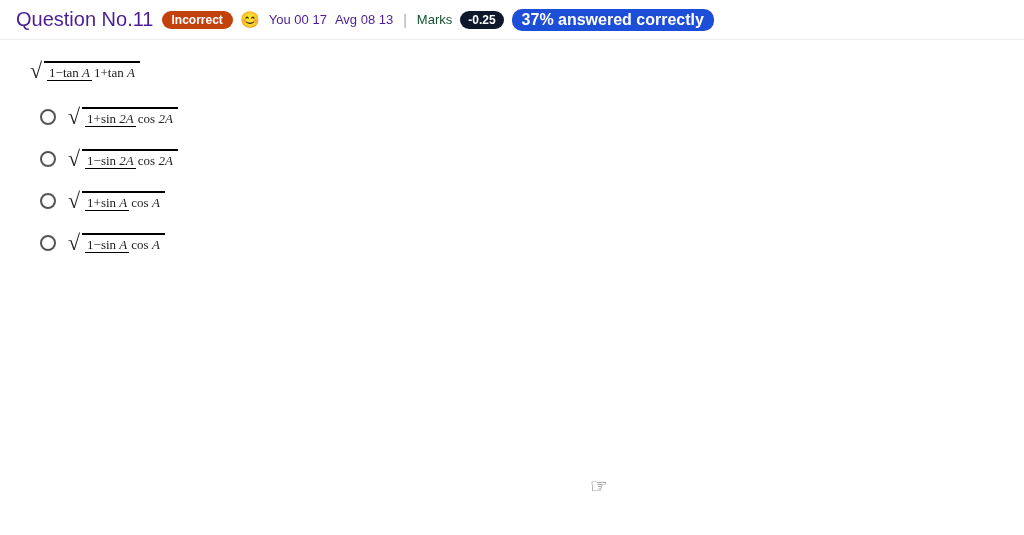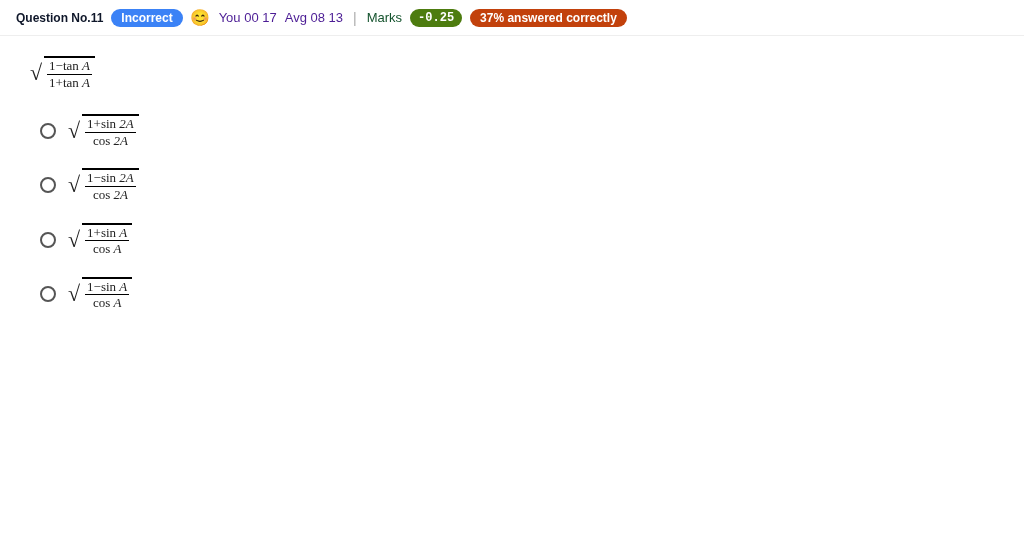--- a/index.html
+++ b/index.html
@@ -16,27 +16,27 @@
       display: flex;
       align-items: center;
       padding: 8px 16px;
       background: #fff;
       border-bottom: 1px solid #eee;
       gap: 8px;
       flex-wrap: wrap;
     }
 
     .question-label {
-      font-weight: bold;
-      font-size: 12px;
-      color: #0f172a;
+      font-weight: normal;
+      font-size: 20px;
+      color: #4c1d95;
     }
 
     .badge-incorrect {
-      background: #3b82f6;
+      background: #c2410c;
       color: #fff;
       border-radius: 12px;
       padding: 2px 10px;
       font-size: 12px;
       font-weight: bold;
     }
 
     .emoji-icon {
       font-size: 16px;
     }
@@ -50,35 +50,34 @@
       color: #aaa;
       margin: 0 2px;
     }
 
     .marks-label {
       font-size: 13px;
       color: #14532d;
     }
 
     .badge-marks {
-      background: #4d7c0f;
+      background: #0f172a;
       color: #fff;
       border-radius: 10px;
       padding: 2px 8px;
       font-size: 12px;
       font-weight: bold;
-      font-family: Liberation Mono, monospace;
     }
 
     .badge-answered {
-      background: #c2410c;
+      background: #1d4ed8;
       color: #fff;
       border-radius: 10px;
       padding: 2px 10px;
-      font-size: 12px;
+      font-size: 16px;
       font-weight: bold;
     }
 
     .content {
       padding: 20px 30px;
     }
 
     .question-text {
       font-size: 16px;
       color: #222;
@@ -109,21 +108,21 @@
       height: 16px;
       border-radius: 50%;
       border: 2px solid #555;
       display: inline-block;
       flex-shrink: 0;
     }
 
     
     .frac {
       display: inline-flex;
-      flex-direction: column;
+      flex-direction: row;
       align-items: center;
       vertical-align: middle;
       font-family: 'Times New Roman', serif;
       font-size: 13px;
       line-height: 1.2;
     }
     .frac .num {
       border-bottom: 1px solid #000;
       padding: 0 2px;
       text-align: center;

